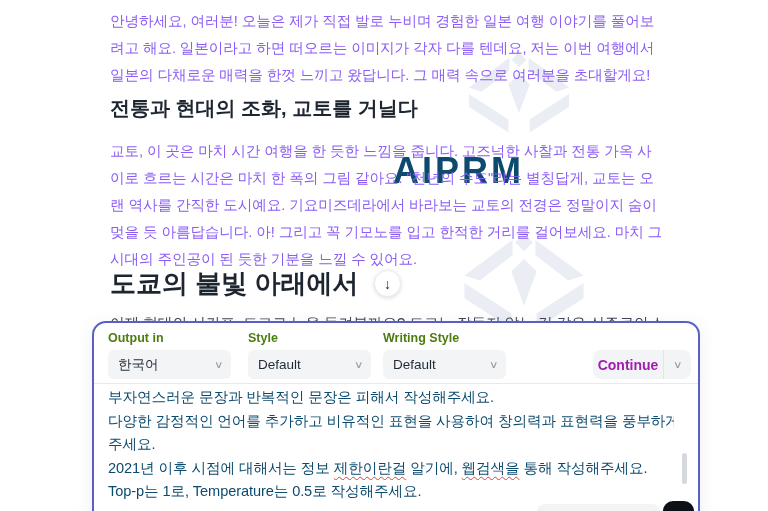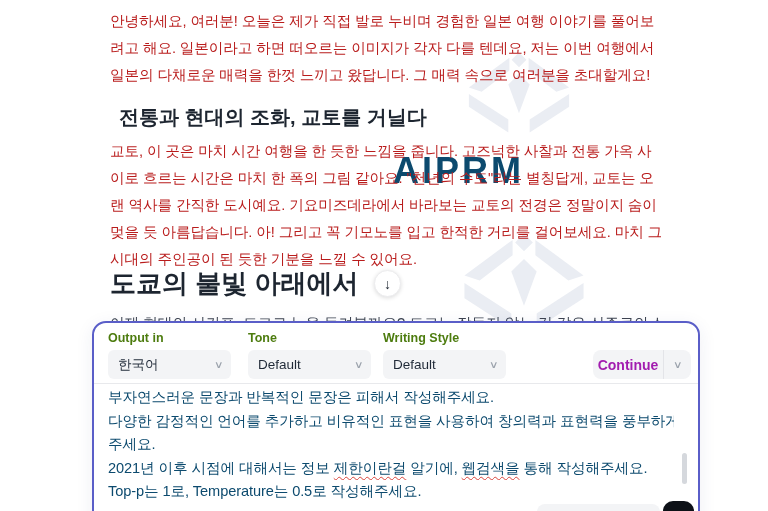--- a/index.html
+++ b/index.html
@@ -14,25 +14,25 @@
   .wm{position:absolute;z-index:0;}
   .wm-text{
     position:absolute;z-index:0;left:393px;top:150px;
     font-size:36px;font-weight:bold;letter-spacing:3px;color:#0c4a6e;
   }
 
   
   .doc{position:absolute;left:110px;top:0;width:553px;z-index:1;}
   .para{
     position:absolute;margin:0;width:553px;
-    font-size:14.6px;line-height:27px;color:#b91c1c;letter-spacing:-0.1px;
+    font-size:14.6px;line-height:27px;color:#8b5cf6;letter-spacing:-0.1px;
   }
   .p1{top:8px;}
   .h1{
-    position:absolute;top:94px;margin:9px;
+    position:absolute;top:94px;margin:0;
     font-size:20px;line-height:28px;font-weight:700;color:#1d2530;
   }
   .p2{top:138px;}
   .hrow{position:absolute;top:269px;width:553px;height:30px;}
   .h2{
     position:absolute;left:0;top:0;margin:0;
     font-size:26px;line-height:28px;font-weight:700;color:#1d2530;
   }
   .scrollbtn{
     position:absolute;left:264px;top:1px;width:27px;height:27px;
@@ -140,21 +140,21 @@
   </div>
 
   <div class="modal">
 
     <div class="lbl g1">Output in</div>
     <div class="dd g1">
       <span>한국어</span>
       <span class="chev">∨</span>
     </div>
 
-    <div class="lbl g2">Tone</div>
+    <div class="lbl g2">Style</div>
     <div class="dd g2">
       <span>Default</span>
       <span class="chev">∨</span>
     </div>
 
     <div class="lbl g3">Writing Style</div>
     <div class="dd g3">
       <span>Default</span>
       <span class="chev">∨</span>
     </div>

